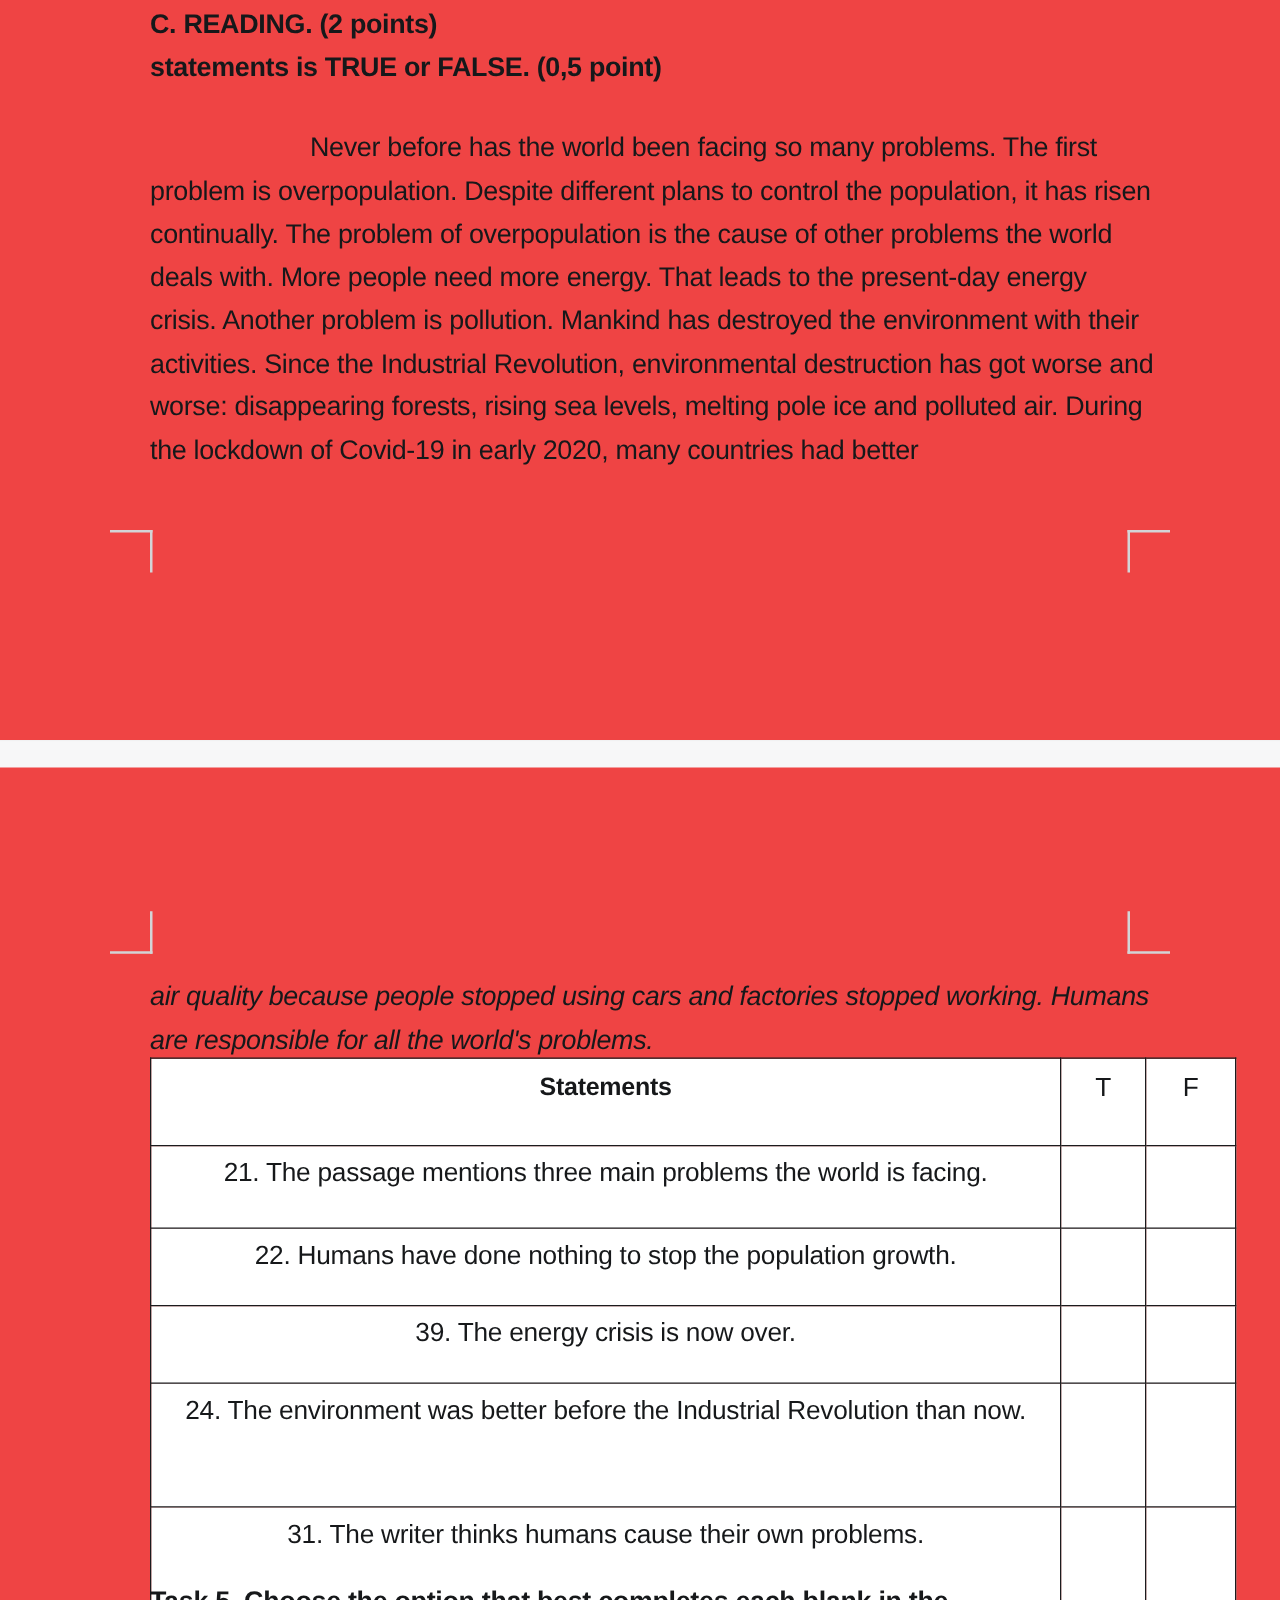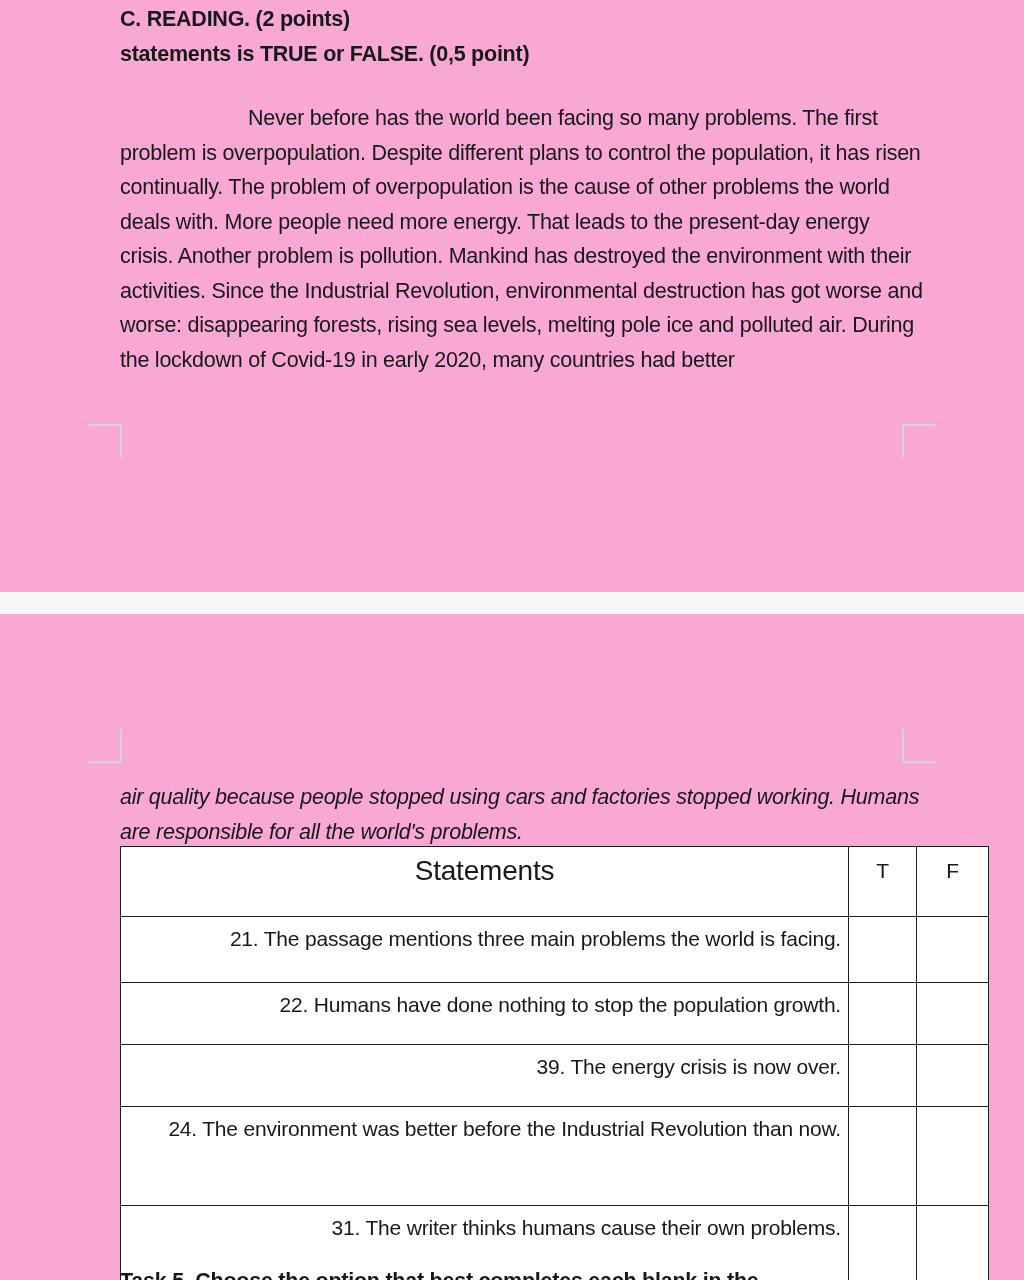--- a/index.html
+++ b/index.html
@@ -15,21 +15,21 @@
     font-family: "Liberation Sans", sans-serif;
     color: #111111;
     -webkit-font-smoothing: antialiased;
   }
 
   
   .sheet {
     position: absolute;
     left: 0;
     width: 1024px;
-    background: #f9a8d4;
+    background: #ef4444;
   }
   #sheet-one { top: 0; height: 592px; }
   #page-gap {
     position: absolute;
     left: 0;
     top: 592px;
     width: 1024px;
     height: 22px;
     background: #f7f7f8;
     border-top: 1px solid #f1f1f2;
@@ -118,27 +118,27 @@
     line-height: 33px;
     color: #16181a;
     background: #ffffff;
   }
   #tf-table thead th {
     text-align: center;
     height: 62px;
     padding-top: 7px;
   }
   #tf-table thead th.stmt-head {
-    font-weight: normal;
-    font-size: 28px;
+    font-weight: bold;
+    font-size: 20px;
   }
   #tf-table thead th.tf-head {
     font-size: 21px;
   }
-  #tf-table td.stmt-cell { text-align: right; }
+  #tf-table td.stmt-cell { text-align: center; }
   #tf-table td.mark-cell { }
 
   .row-h-1 td { height: 60px; }
   .row-h-2 td { height: 56px; }
   .row-h-3 td { height: 56px; }
   .row-h-4 td { height: 93px; }
   .row-h-5 td { height: 70px; }
 
   
   #next-task-line {

